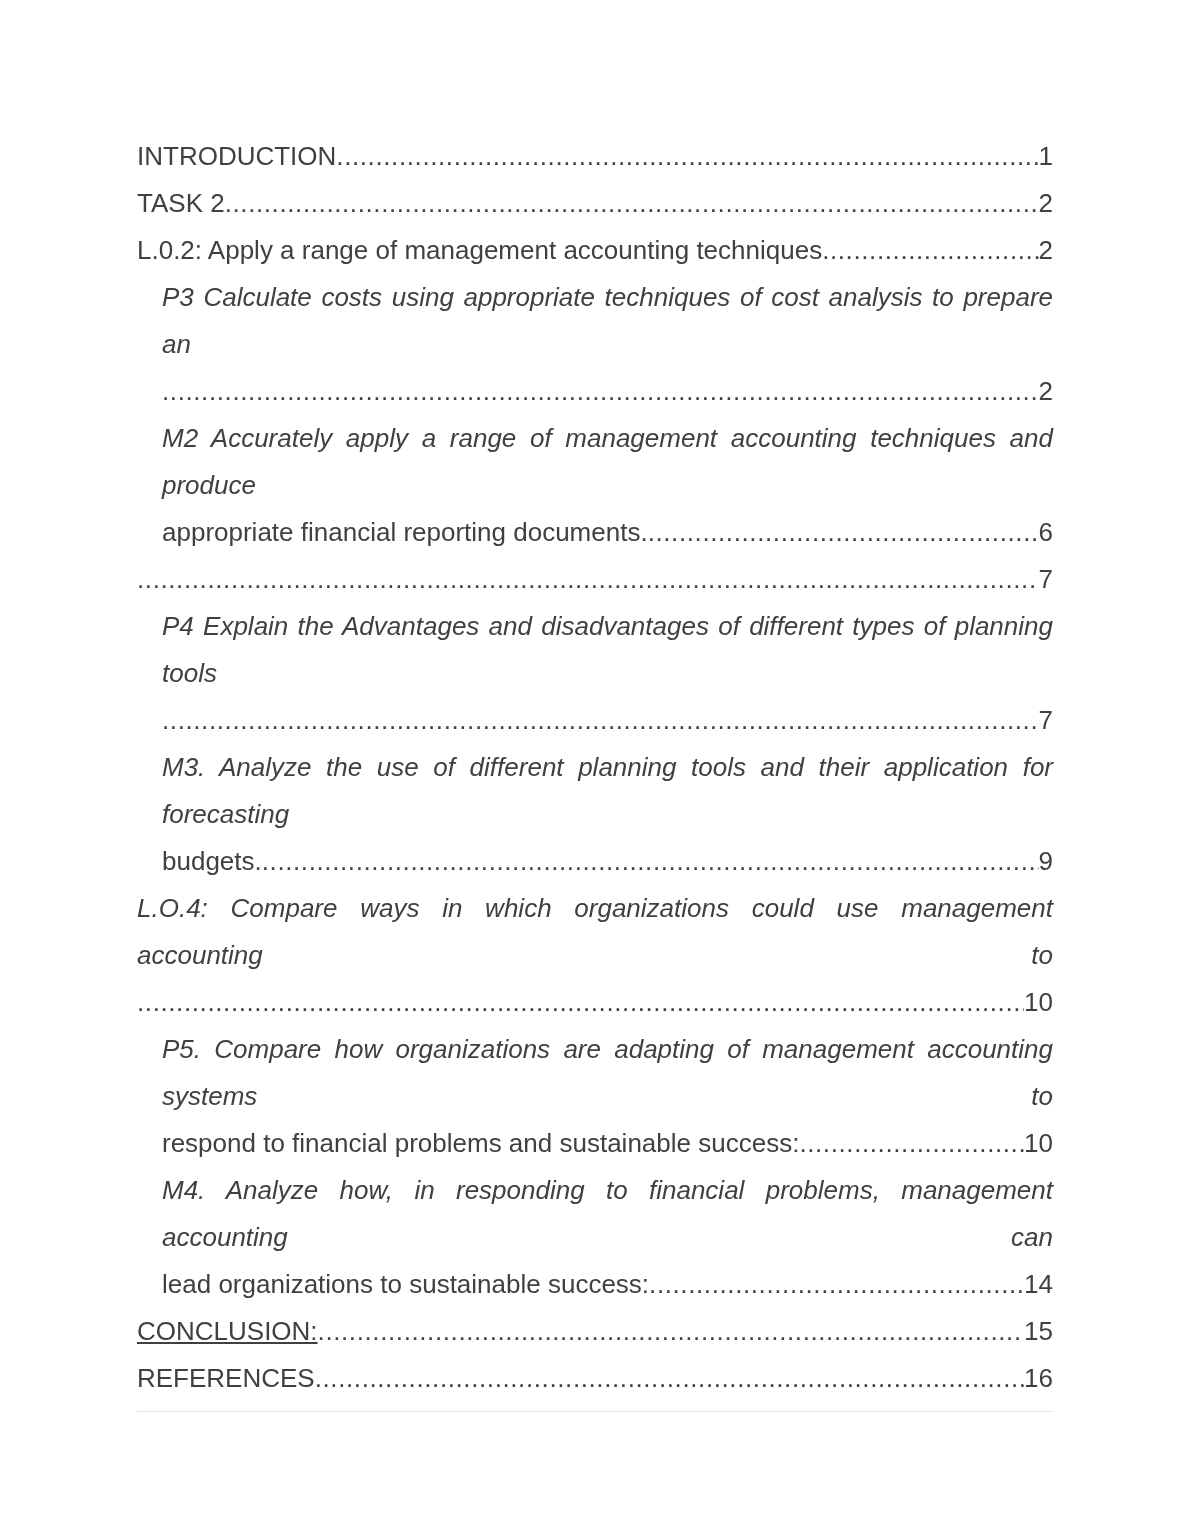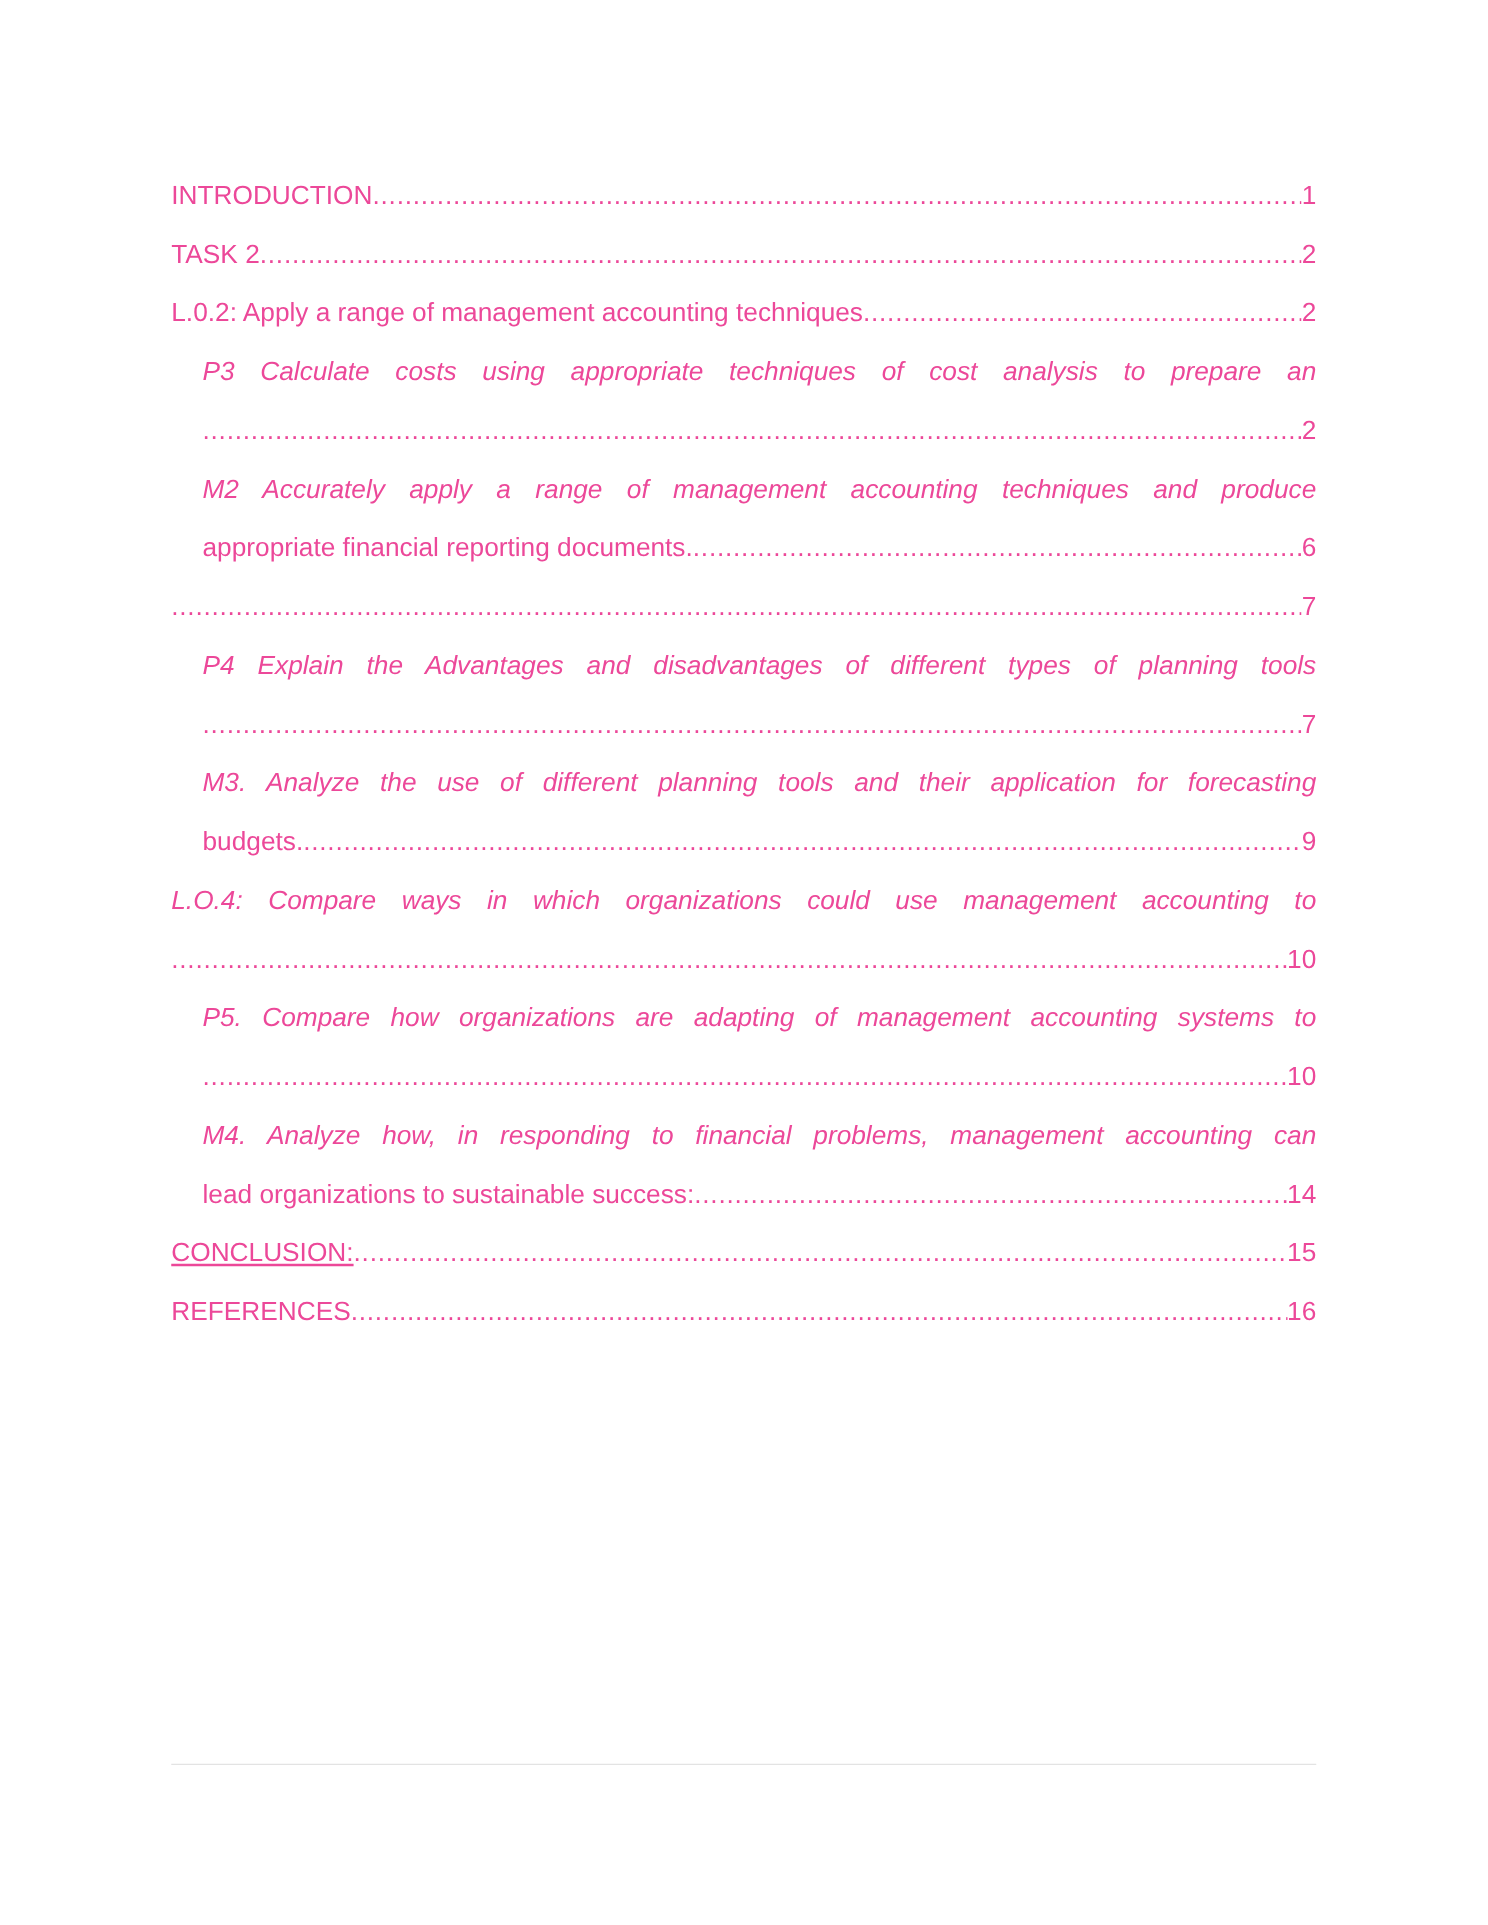--- a/index.html
+++ b/index.html
@@ -27,27 +27,27 @@
   .toc {
     position: absolute;
     left: 137px;
     top: 133px;
     width: 916px;
   }
 
   
   .entry {
     position: relative;
-    font-size: 21px;
+    font-size: 26px;
     line-height: 47px;
     margin: 0;
     padding: 0;
     text-align: justify;
     text-justify: inter-word;
-    color: #ec4899;
+    color: #404040;
     white-space: normal;
   }
   .entry.level2 {
     padding-left: 25px;
   }
 
   
   .tail {
     display: flex;
     align-items: baseline;
@@ -159,20 +159,21 @@
       <div class="entry">
         <div class="prelines">L.O.4: Compare ways in which organizations could use management accounting to</div>
         <div class="tail">
           <span class="dots">................................................................................................................................................................................................................................................................................................................................................................................................................</span>
           <span class="pageno">10</span>
         </div>
       </div>
       <div class="entry level2">
         <div class="prelines">P5.  Compare how organizations are adapting of management accounting systems to</div>
         <div class="tail">
+          <span class="tail-text">respond to financial problems and sustainable success:</span>
           <span class="dots">................................................................................................................................................................................................................................................................................................................................................................................................................</span>
           <span class="pageno">10</span>
         </div>
       </div>
       <div class="entry level2">
         <div class="prelines">M4. Analyze how, in responding to financial problems, management accounting can</div>
         <div class="tail">
           <span class="tail-text">lead organizations to sustainable success:</span>
           <span class="dots">................................................................................................................................................................................................................................................................................................................................................................................................................</span>
           <span class="pageno">14</span>

